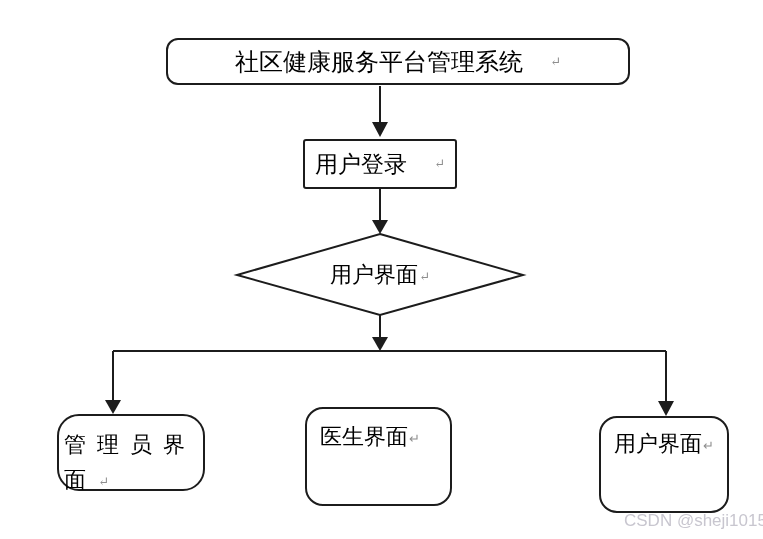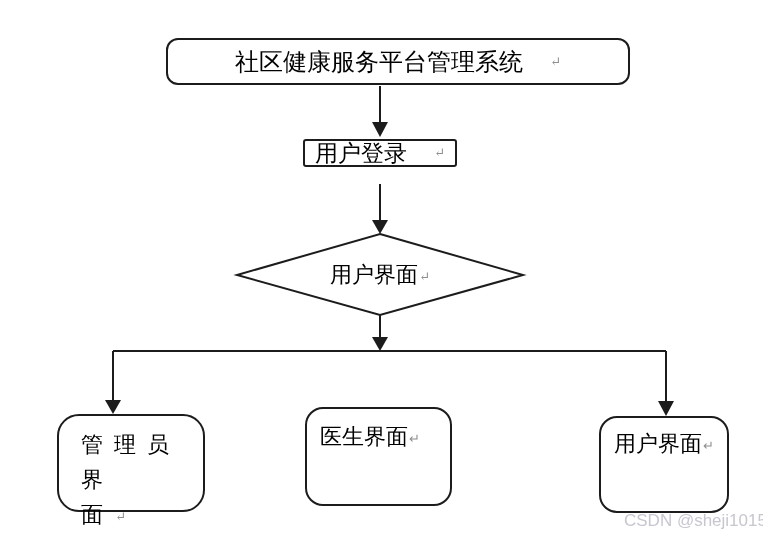--- a/index.html
+++ b/index.html
@@ -18,29 +18,29 @@
   svg.connectors{position:absolute;left:0;top:0;width:763px;height:539px;}
   .connector{stroke:var(--line);stroke-width:2;fill:none;}
   .head{fill:var(--line);stroke:none;}
   .shape{fill:#ffffff;stroke:var(--line);stroke-width:2;}
   .node{
     position:absolute;box-sizing:border-box;
     background:#ffffff;border:2px solid var(--line);gap:26px;
   }
   .node.centered{display:flex;align-items:center;justify-content:center;}
   .node-system{left:166px;top:38px;width:464px;height:47px;border-radius:12px;font-size:24px;}
-  .node-login{left:303px;top:139px;width:154px;height:28px;border-radius:3px;font-size:23px;}
+  .node-login{left:303px;top:139px;width:154px;height:50px;border-radius:3px;font-size:23px;}
   .decision-label{
     position:absolute;left:295px;top:260px;width:170px;
     text-align:center;font-size:22px;
   }
   .node-admin{
-    left:57px;top:414px;width:148px;height:98px;border-radius:22px;
+    left:57px;top:414px;width:148px;height:77px;border-radius:22px;
     font-size:22px;letter-spacing:11px;line-height:35px;
-    padding:11px 0 0 22px;
+    padding:11px 0 0 5px;
   }
   .node-doctor{
     left:305px;top:407px;width:147px;height:99px;border-radius:18px;
     font-size:22px;padding:13px 0 0 13px;font-family:Liberation Serif, serif;
   }
   .node-user{
     left:599px;top:416px;width:130px;height:97px;border-radius:18px;
     font-size:22px;padding:11px 0 0 13px;font-family:Liberation Serif, serif;
   }
   .pmark{

